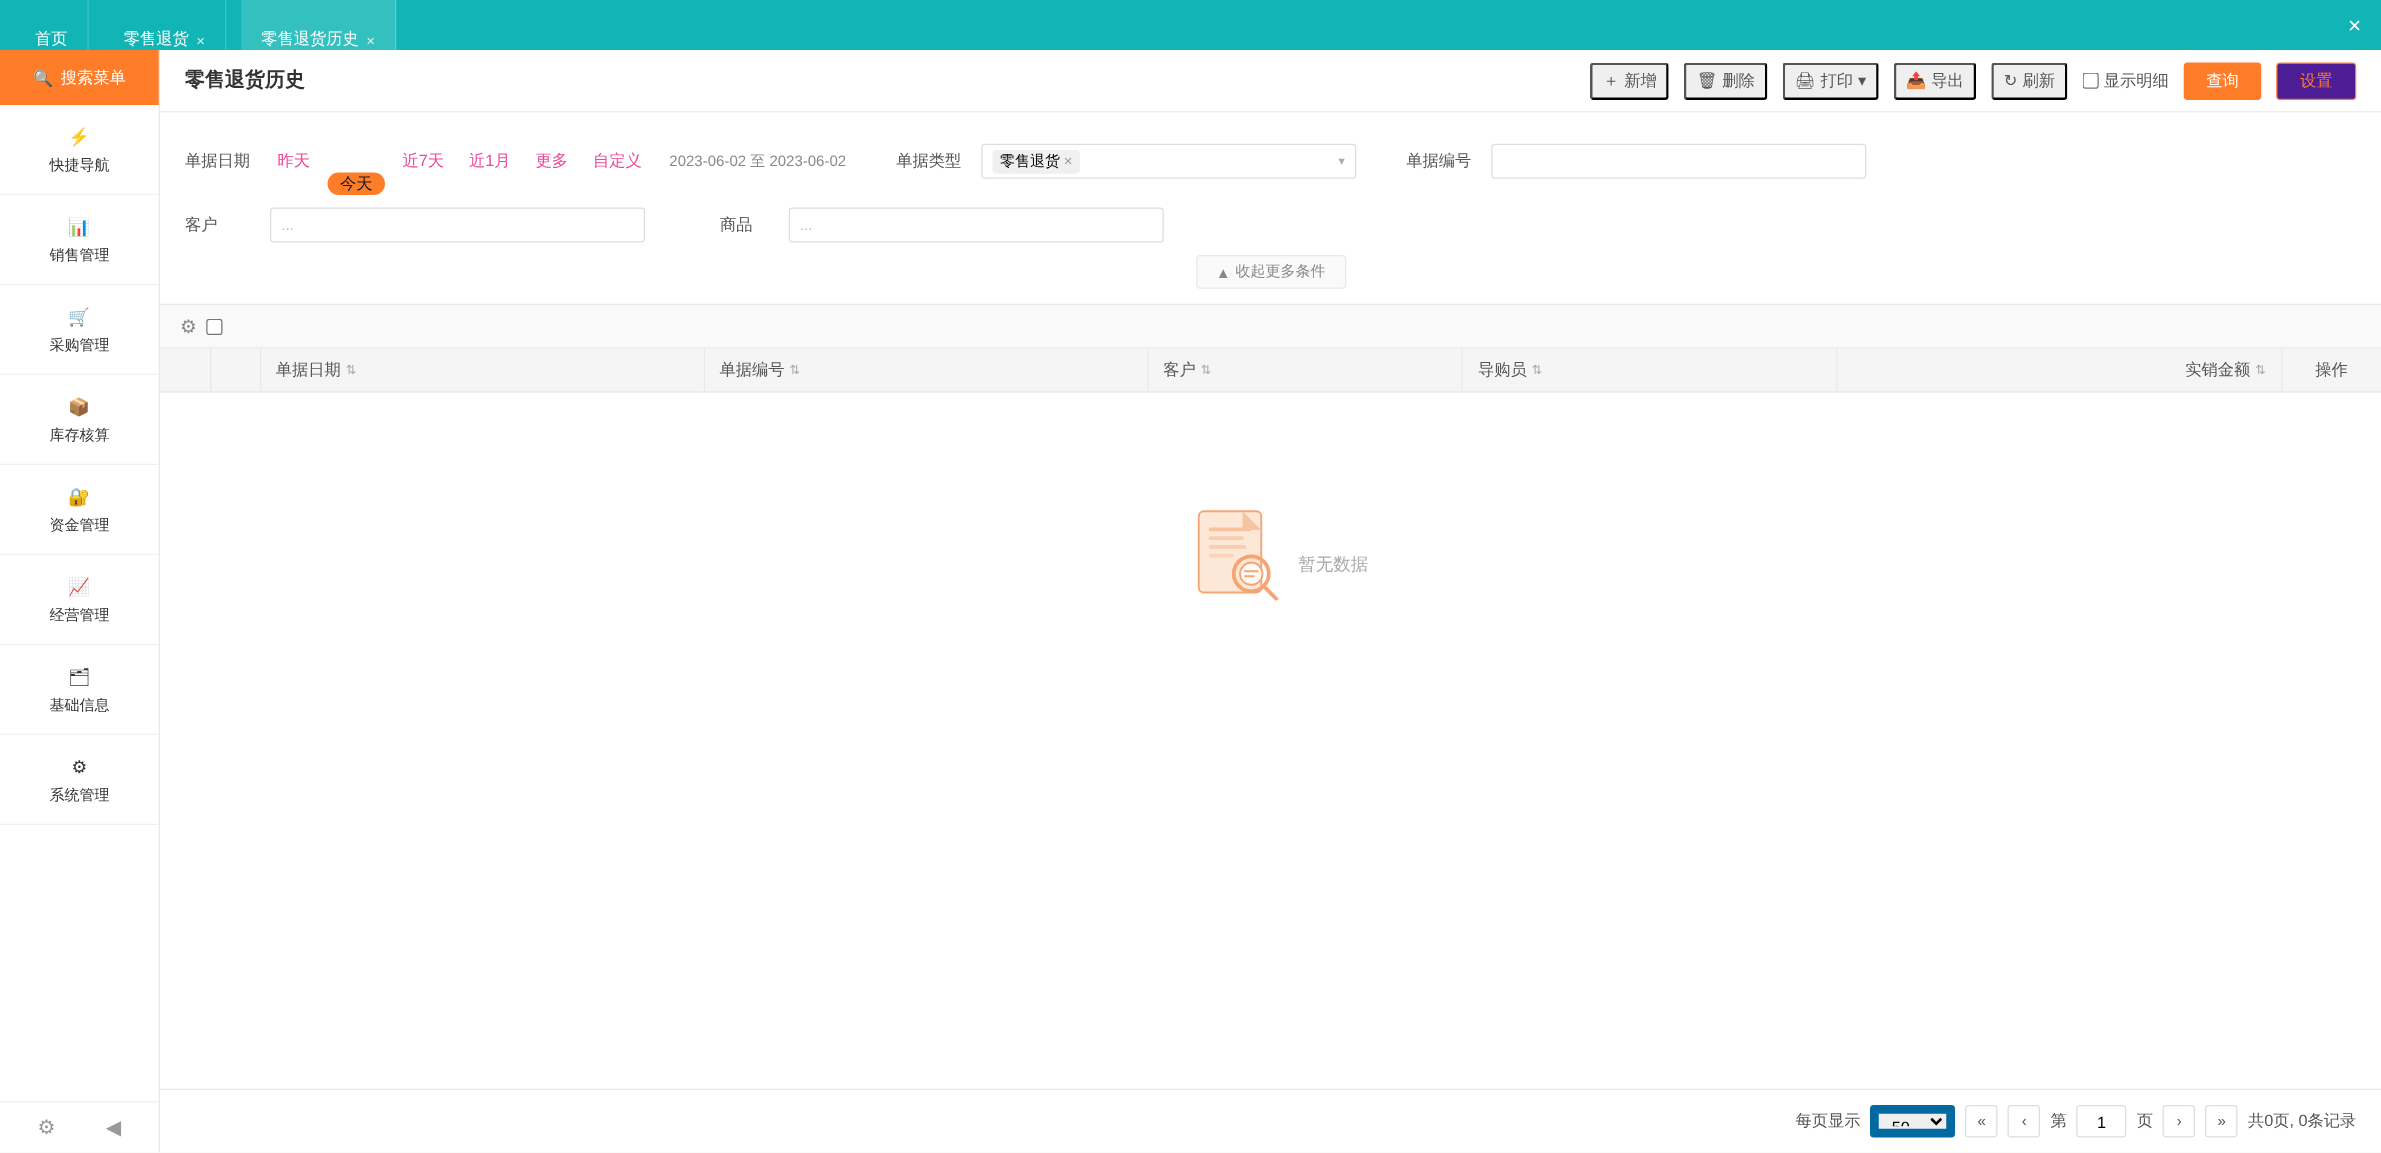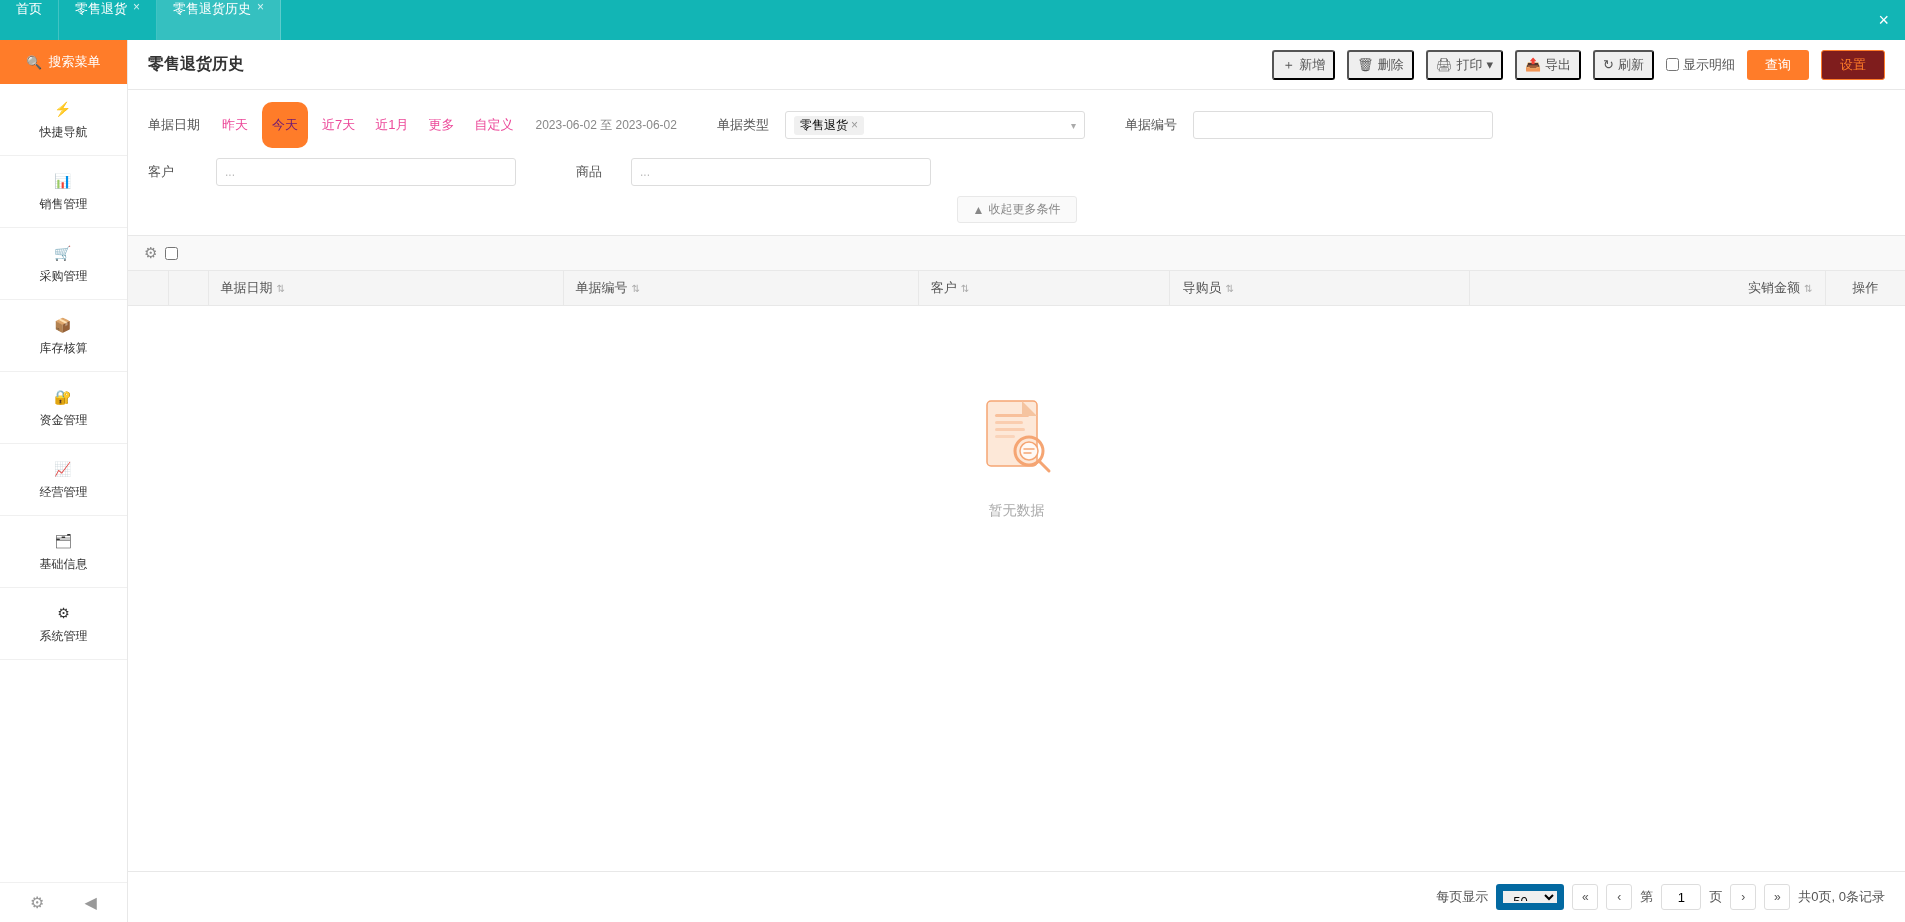--- a/index.html
+++ b/index.html
@@ -8,28 +8,29 @@
     
     .top-bar {
       height: 40px;
       background: #12b5b5;
       display: flex;
       align-items: stretch;
       flex-shrink: 0;
     }
     .top-bar-tab {
       display: flex;
-      align-items: flex-start;
+      align-items: flex-end;
       padding: 0 16px;
       font-size: 13px;
       color: #fff;
       cursor: pointer;
       border-right: 1px solid rgba(255,255,255,0.2);
       gap: 6px;
       white-space: nowrap;
+      margin-left: 12px;
     }
     .top-bar-tab.active {
       background: rgba(255,255,255,0.15);
     }
     .top-bar-tab .close-x {
       font-size: 12px;
       opacity: 0.8;
     }
     .top-bar-spacer { flex: 1; }
     .top-bar-close {
@@ -144,21 +145,21 @@
     .btn-primary {
       background: #ff7c29;
       color: #fff;
       border: none;
       padding: 6px 18px;
       border-radius: 3px;
       font-size: 13px;
       cursor: pointer;
     }
     .btn-setting {
-      background: #7f1d1d;
+      background: #4c1d95;
       color: #ff7c29;
       border: 1px solid #ff7c29;
       padding: 5px 18px;
       border-radius: 3px;
       font-size: 13px;
       cursor: pointer;
       text-align: right;
     }
     .checkbox-label {
       display: flex;
@@ -196,23 +197,24 @@
     }
     .date-opt {
       font-size: 13px;
       color: #ec4899;
       cursor: pointer;
       padding: 2px 6px;
       border-radius: 3px;
     }
     .date-opt.active {
       background: #ff7c29;
-      color: #701a75;
+      color: #0f172a;
       border-radius: 10px;
-      padding: 14px 10px;
+      padding: 0 10px;
+      margin-top: 36px;
     }
     .date-range {
       font-size: 12px;
       color: #888;
       margin-left: 4px;
     }
     .filter-input-group {
       display: flex;
       align-items: center;
       gap: 8px;
@@ -321,21 +323,21 @@
       gap: 4px;
       cursor: pointer;
     }
     .sort-icon { color: #aaa; font-size: 10px; }
     .th-gear { width: 40px; text-align: center; }
     .th-check { width: 40px; text-align: center; }
 
     
     .empty-state {
       display: flex;
-      flex-direction: column;
+      flex-direction: row;
       align-items: center;
       justify-content: center;
       flex: 1;
       padding: 80px 0;
     }
     .empty-icon {
       width: 100px;
       height: 100px;
       margin-bottom: 16px;
     }

